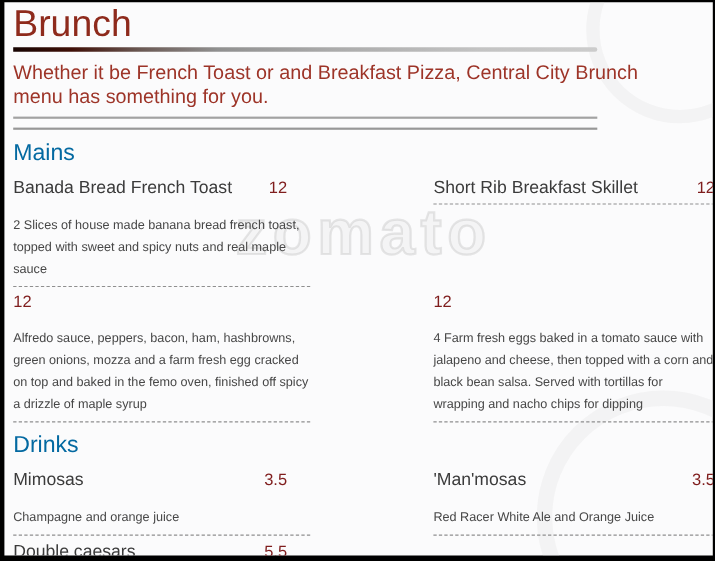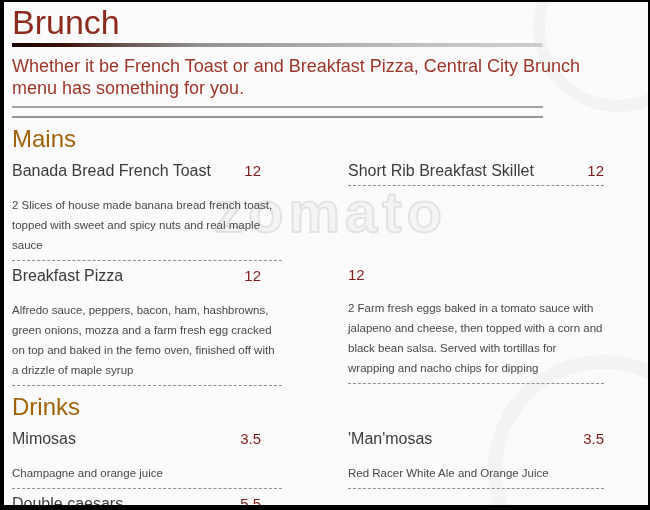--- a/index.html
+++ b/index.html
@@ -33,30 +33,30 @@
     margin-top: 8px; width: 575px;
     font-size: 18px; line-height: 22px;
     color: #9d3428;
   }
   .double-rule { margin-top: 7px; width: 531px; }
   .rule-line { height: 2px; background: #a2a2a2; }
   .rule-line + .rule-line { margin-top: 8px; background: #979797; }
 
   h2.section-heading {
     margin-top: 11px;
-    font-size: 24px; line-height: 20px; font-weight: 400;
-    color: #a16207;
+    font-size: 21px; line-height: 20px; font-weight: 400;
+    color: #0369a1;
   }
   h2.section-heading.drinks { }
 
   .grid {
     margin-top: 7px;
     display: grid;
     grid-template-columns: 270px 256px;
-    column-gap: 66px;
+    column-gap: 112px;
     align-items: start;
   }
   .item { padding-top: 5px; }
   .item-head {
     display: flex; justify-content: space-between; align-items: baseline;
   }
   .item-head.inset { padding-right: 21px; }
   .item-name { font-size: 16px; line-height: 19px; color: #3b3b3b; }
   .item-price { font-size: 15px; color: #7f1d1d; }
   .item-desc {
@@ -118,32 +118,31 @@
       <div class="item">
         <div class="item-head">
           <span class="item-name">Short Rib Breakfast Skillet</span>
           <span class="item-price">12</span>
         </div>
         <div class="dashed"></div>
       </div>
 
       <div class="item">
         <div class="item-head inset">
-          <span class="item-name">Breakfast Pizza</span>
           <span class="item-price">12</span>
         </div>
-        <p class="item-desc">Alfredo sauce, peppers, bacon, ham, hashbrowns, green onions, mozza and a farm fresh egg cracked on top and baked in the femo oven, finished off with a drizzle of maple syrup</p>
+        <p class="item-desc">Alfredo sauce, peppers, bacon, ham, hashbrowns, green onions, mozza and a farm fresh egg cracked on top and baked in the femo oven, finished off spicy a drizzle of maple syrup</p>
         <div class="dashed"></div>
       </div>
 
       <div class="item">
         <div class="item-head">
           <span class="item-price">12</span>
         </div>
-        <p class="item-desc">2 Farm fresh eggs baked in a tomato sauce with jalapeno and cheese, then topped with a corn and black bean salsa. Served with tortillas for wrapping and nacho chips for dipping</p>
+        <p class="item-desc">4 Farm fresh eggs baked in a tomato sauce with jalapeno and cheese, then topped with a corn and black bean salsa. Served with tortillas for wrapping and nacho chips for dipping</p>
         <div class="dashed"></div>
       </div>
 
     </div>
 
     <h2 class="section-heading drinks">Drinks</h2>
     <div class="grid">
 
       <div class="item">
         <div class="item-head inset">

